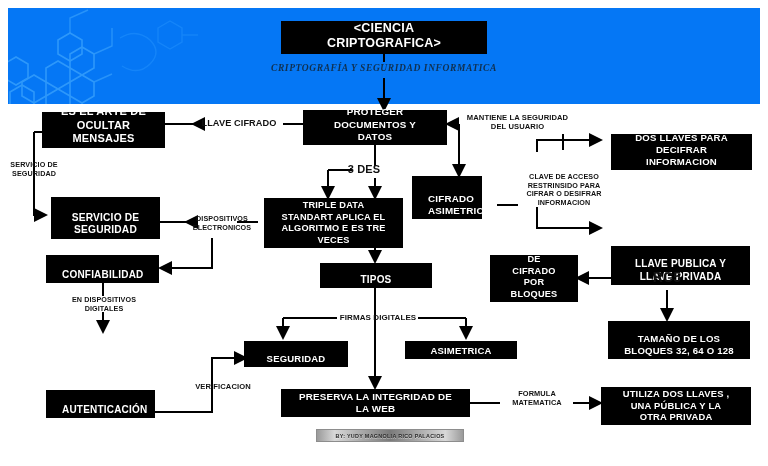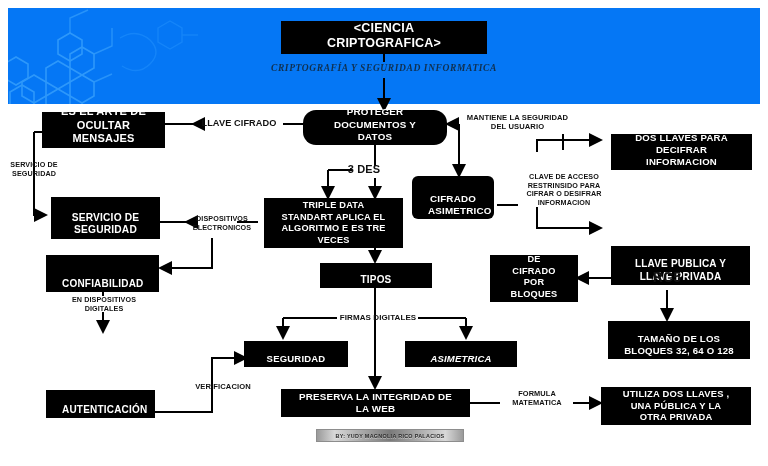--- a/index.html
+++ b/index.html
@@ -153,62 +153,62 @@
   </svg>
 
   <div class="box" style="left:281px;top:21px;width:206px;height:33px;font-size:12.5px;">
     <span>&lt;CIENCIA CRIPTOGRAFICA&gt;</span>
   </div>
 
   <div class="box" style="left:42px;top:112px;width:123px;height:36px;font-size:11px;">
     <span>ES EL ARTE DE OCULTAR MENSAJES</span>
   </div>
 
-  <div class="box" style="left:303px;top:110px;width:144px;height:35px;font-size:9.8px;border-radius:13px;">
+  <div class="box" style="left:303px;top:110px;width:144px;height:35px;font-size:9.8px;">
     <span>PROTEGER DOCUMENTOS Y DATOS</span>
   </div>
 
   <div class="box" style="left:611px;top:134px;width:141px;height:36px;font-size:9.6px;">
     <span>DOS LLAVES PARA DECIFRAR INFORMACION</span>
   </div>
 
   <div class="box" style="left:51px;top:197px;width:109px;height:42px;font-size:10.2px;">
     <span>SERVICIO DE SEGURIDAD</span>
   </div>
 
-  <div class="box" style="left:412px;top:176px;width:82px;height:43px;font-size:9.8px;border-radius:6px;">
+  <div class="box" style="left:412px;top:176px;width:70px;height:43px;font-size:9.8px;">
     <span>CIFRADO ASIMETRICO</span>
   </div>
 
   <div class="box" style="left:264px;top:198px;width:139px;height:50px;font-size:9.2px;">
     <span>TRIPLE DATA STANDART APLICA EL ALGORITMO E ES TRE VECES</span>
   </div>
 
   <div class="box" style="left:611px;top:211px;width:139px;height:39px;font-size:10px;margin-top:35px;">
     <span>LLAVE PUBLICA Y LLAVE PRIVADA</span>
   </div>
 
-  <div class="box" style="left:46px;top:255px;width:113px;height:37px;font-size:10px;">
+  <div class="box" style="left:46px;top:255px;width:113px;height:28px;font-size:10px;">
     <span>CONFIABILIDAD</span>
   </div>
 
   <div class="box" style="left:320px;top:263px;width:112px;height:25px;font-size:10px;">
     <span>TIPOS</span>
   </div>
 
   <div class="box" style="left:490px;top:255px;width:88px;height:47px;font-size:9.2px;">
     <span>ALGORITMO DE CIFRADO POR BLOQUES</span>
   </div>
 
 
   <div class="box" style="left:244px;top:341px;width:104px;height:26px;font-size:9.5px;">
     <span>SEGURIDAD</span>
   </div>
 
-  <div class="box" style="left:405px;top:341px;width:112px;height:26px;font-size:9.5px;font-style:italic;">
+  <div class="box" style="left:405px;top:341px;width:112px;height:18px;font-size:9.5px;">
     <span>ASIMETRICA</span>
   </div>
 
   <div class="box" style="left:608px;top:321px;width:142px;height:38px;font-size:9.6px;">
     <span>TAMAÑO DE LOS BLOQUES 32, 64 O 128</span>
   </div>
 
   <div class="box" style="left:46px;top:390px;width:109px;height:28px;font-size:10px;">
     <span>AUTENTICACIÓN</span>
   </div>

